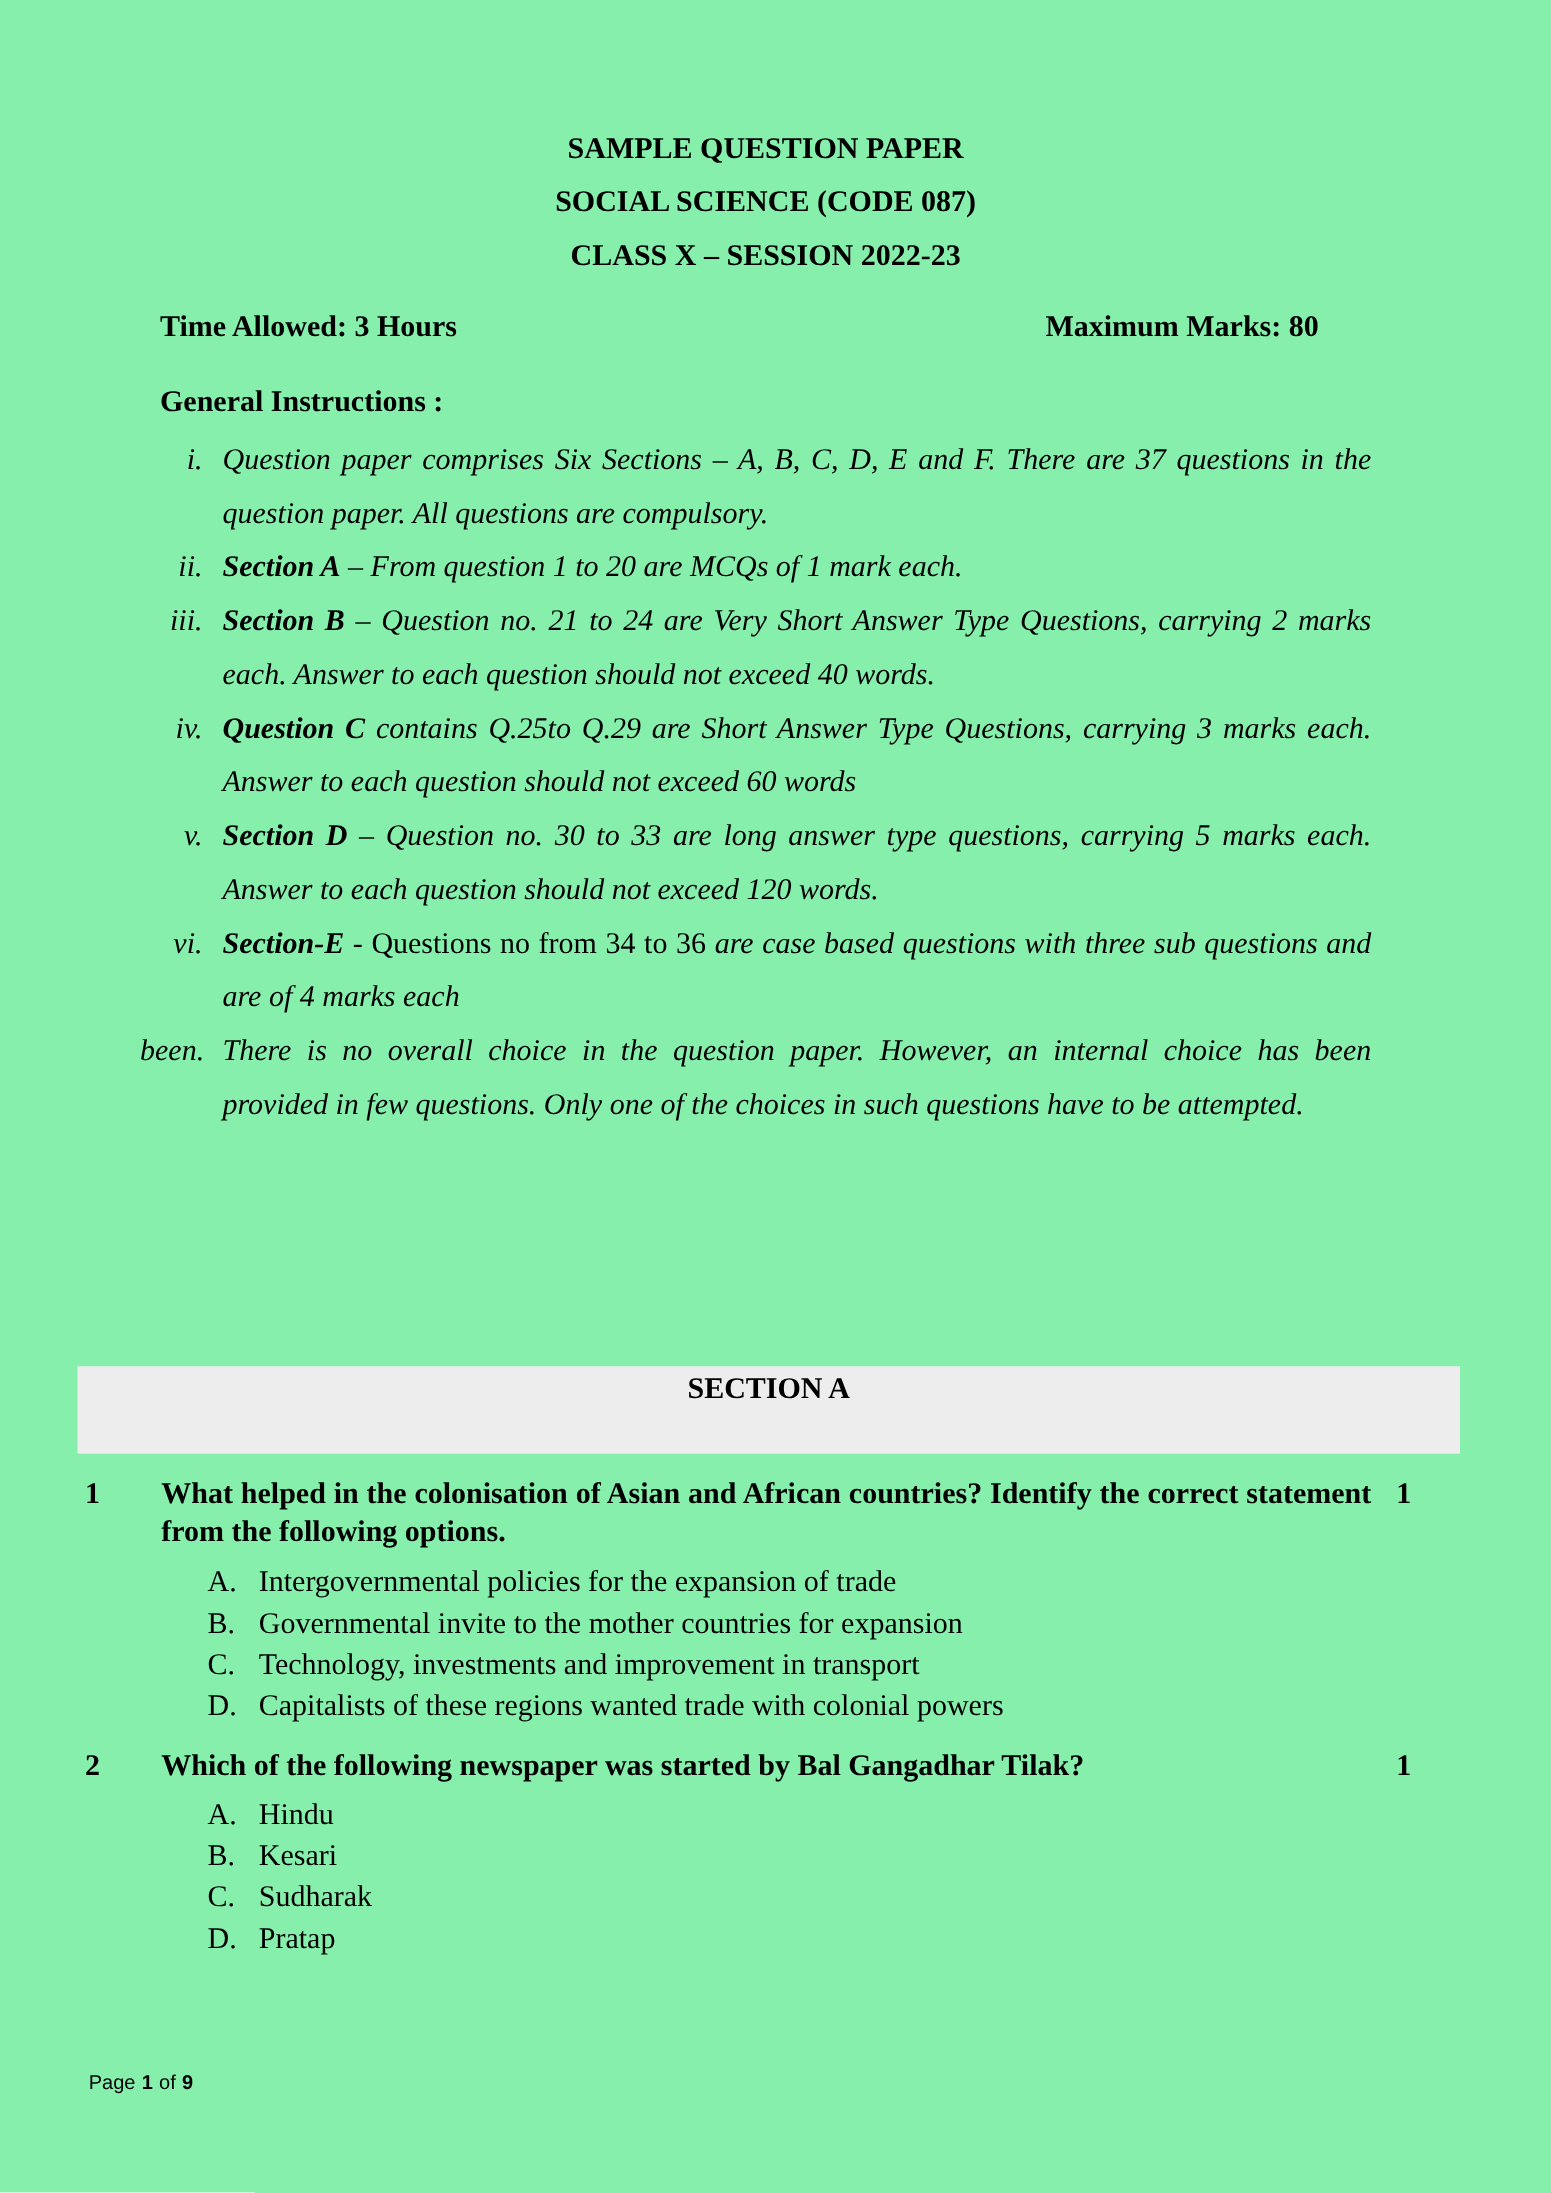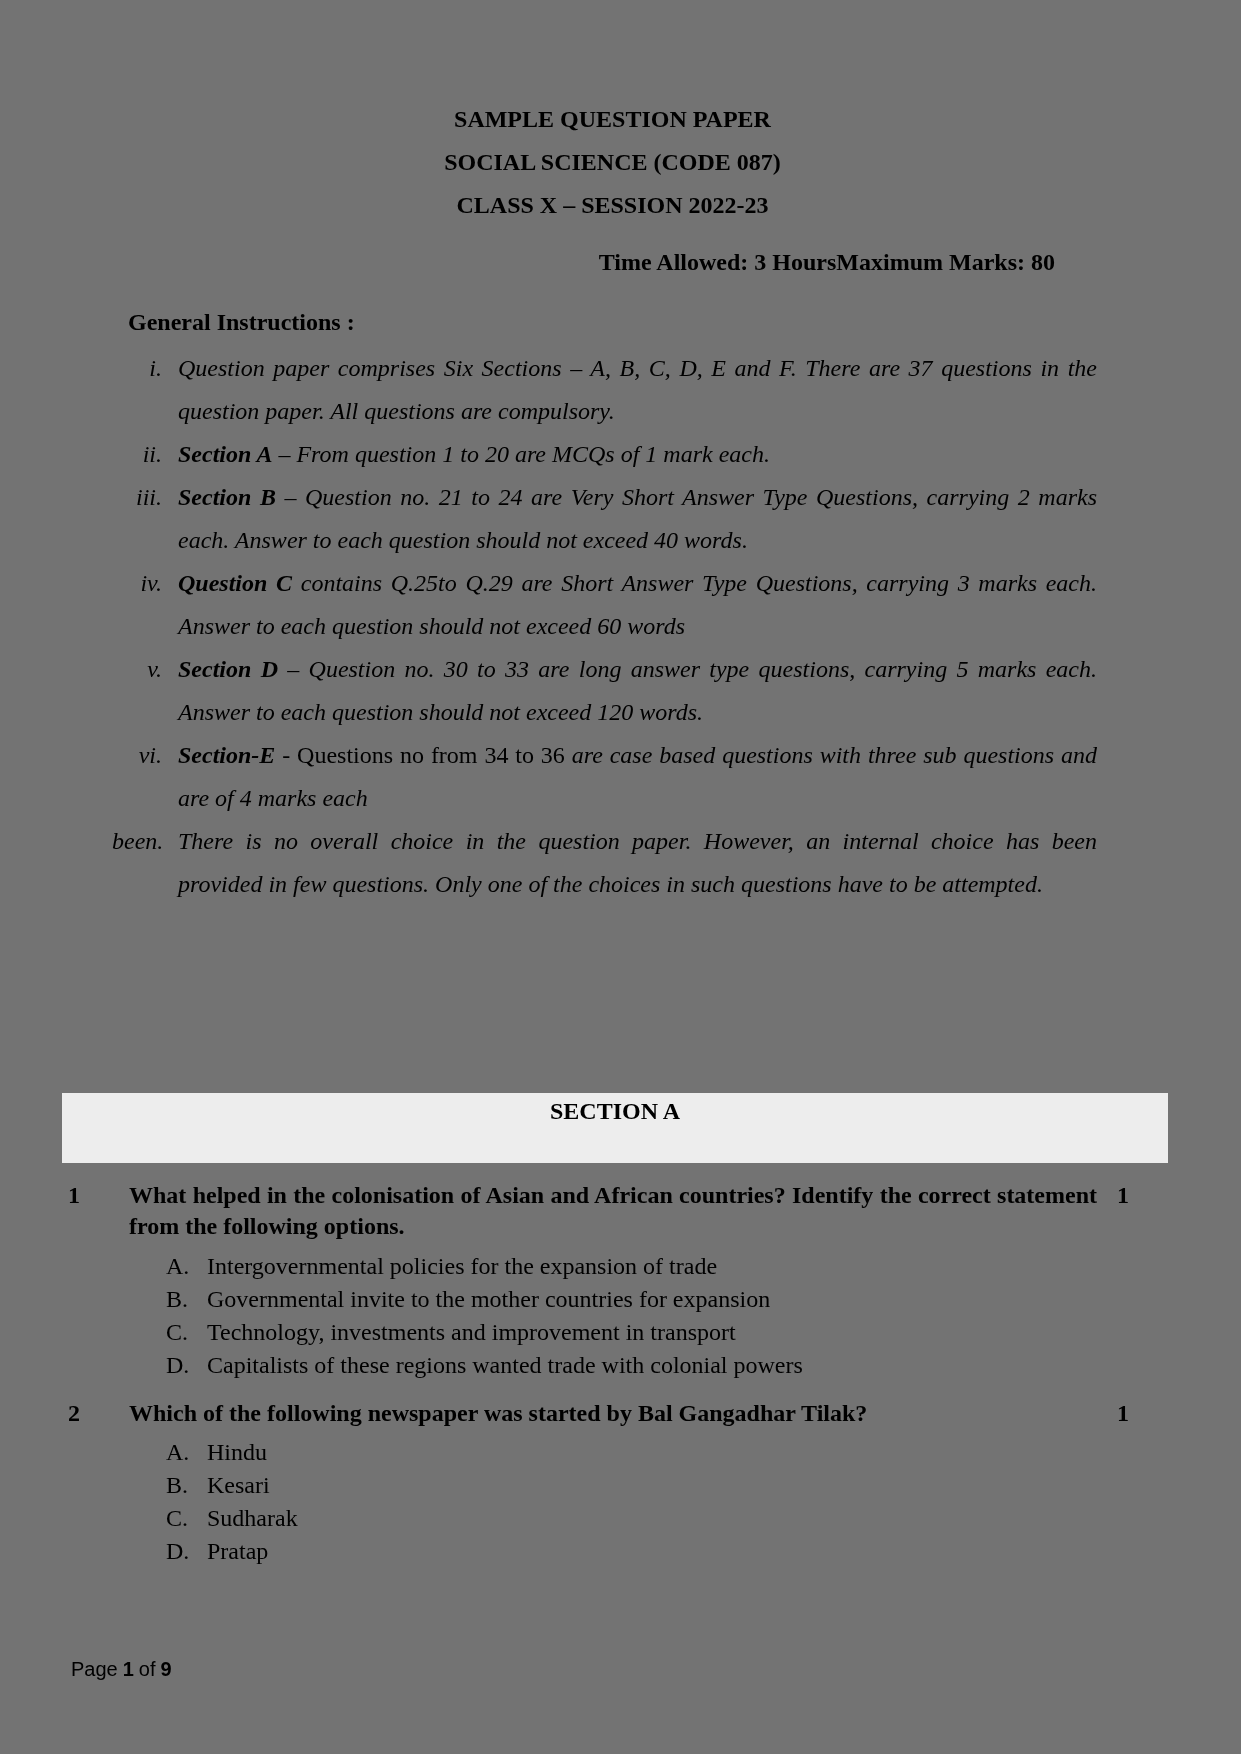--- a/index.html
+++ b/index.html
@@ -1,40 +1,40 @@
 <!DOCTYPE html>
 <html><head>
 <meta charset="utf-8">
 <style>
   html,body{margin:0;padding:0;background:#ffffff;}
-  .page{position:relative;width:1241px;height:1754px;background:#737373;color:#000;
+  .page{position:relative;width:1241px;height:1754px;background:#86efac;color:#000;
         font-family:"Liberation Serif",serif;font-size:24px;overflow:hidden;}
   .content{margin-left:128px;width:969px;}
   .title{padding-top:98px;text-align:center;font-weight:bold;line-height:43px;}
-  .meta-row{display:flex;justify-content:flex-end;margin-top:14px;line-height:43px;font-weight:bold;}
+  .meta-row{display:flex;justify-content:space-between;margin-top:14px;line-height:43px;font-weight:bold;}
   .max-marks{margin-right:42px;}
   .gi-heading{margin-top:17px;font-weight:bold;line-height:43px;}
   .gi-list{margin-left:-16px;margin-top:3px;}
   .gi-item{display:grid;grid-template-columns:50px 1fr;column-gap:16px;line-height:43px;}
   .gi-num{text-align:right;font-style:italic;}
   .gi-text{font-style:italic;text-align:justify;}
   .gi-bold{font-weight:bold;}
   .gi-plain{font-style:normal;}
   .band{position:absolute;left:62px;top:1093px;width:1106px;height:70px;background:#ededed;
         text-align:center;font-weight:bold;line-height:33px;padding-top:2px;box-sizing:border-box;}
   .questions{position:absolute;left:62px;top:1180px;width:1106px;}
   .q-row{display:grid;grid-template-columns:67px 968px 71px;}
   .q-num{font-weight:bold;padding-left:6px;line-height:31px;}
   .q-text{font-weight:bold;text-align:justify;line-height:31px;}
   .q-marks{font-weight:bold;padding-left:20px;line-height:31px;box-sizing:border-box;}
   .opts{margin-left:104px;margin-top:8px;margin-bottom:16px;}
   .opts.second{margin-top:7px;}
   .opt{display:grid;grid-template-columns:41px 1fr;line-height:33px;}
   .footer{position:absolute;left:71px;top:1658px;font-family:"Liberation Sans",sans-serif;
-          font-size:20px;display:flex;gap:5px;text-align:right;}
+          font-size:16px;display:flex;gap:5px;text-align:right;}
   .footer .b{font-weight:bold;}
 </style>
 </head>
 <body>
 
 <div class="page">
   <div class="content">
 
     <div class="title">
       <div>SAMPLE QUESTION PAPER</div>

